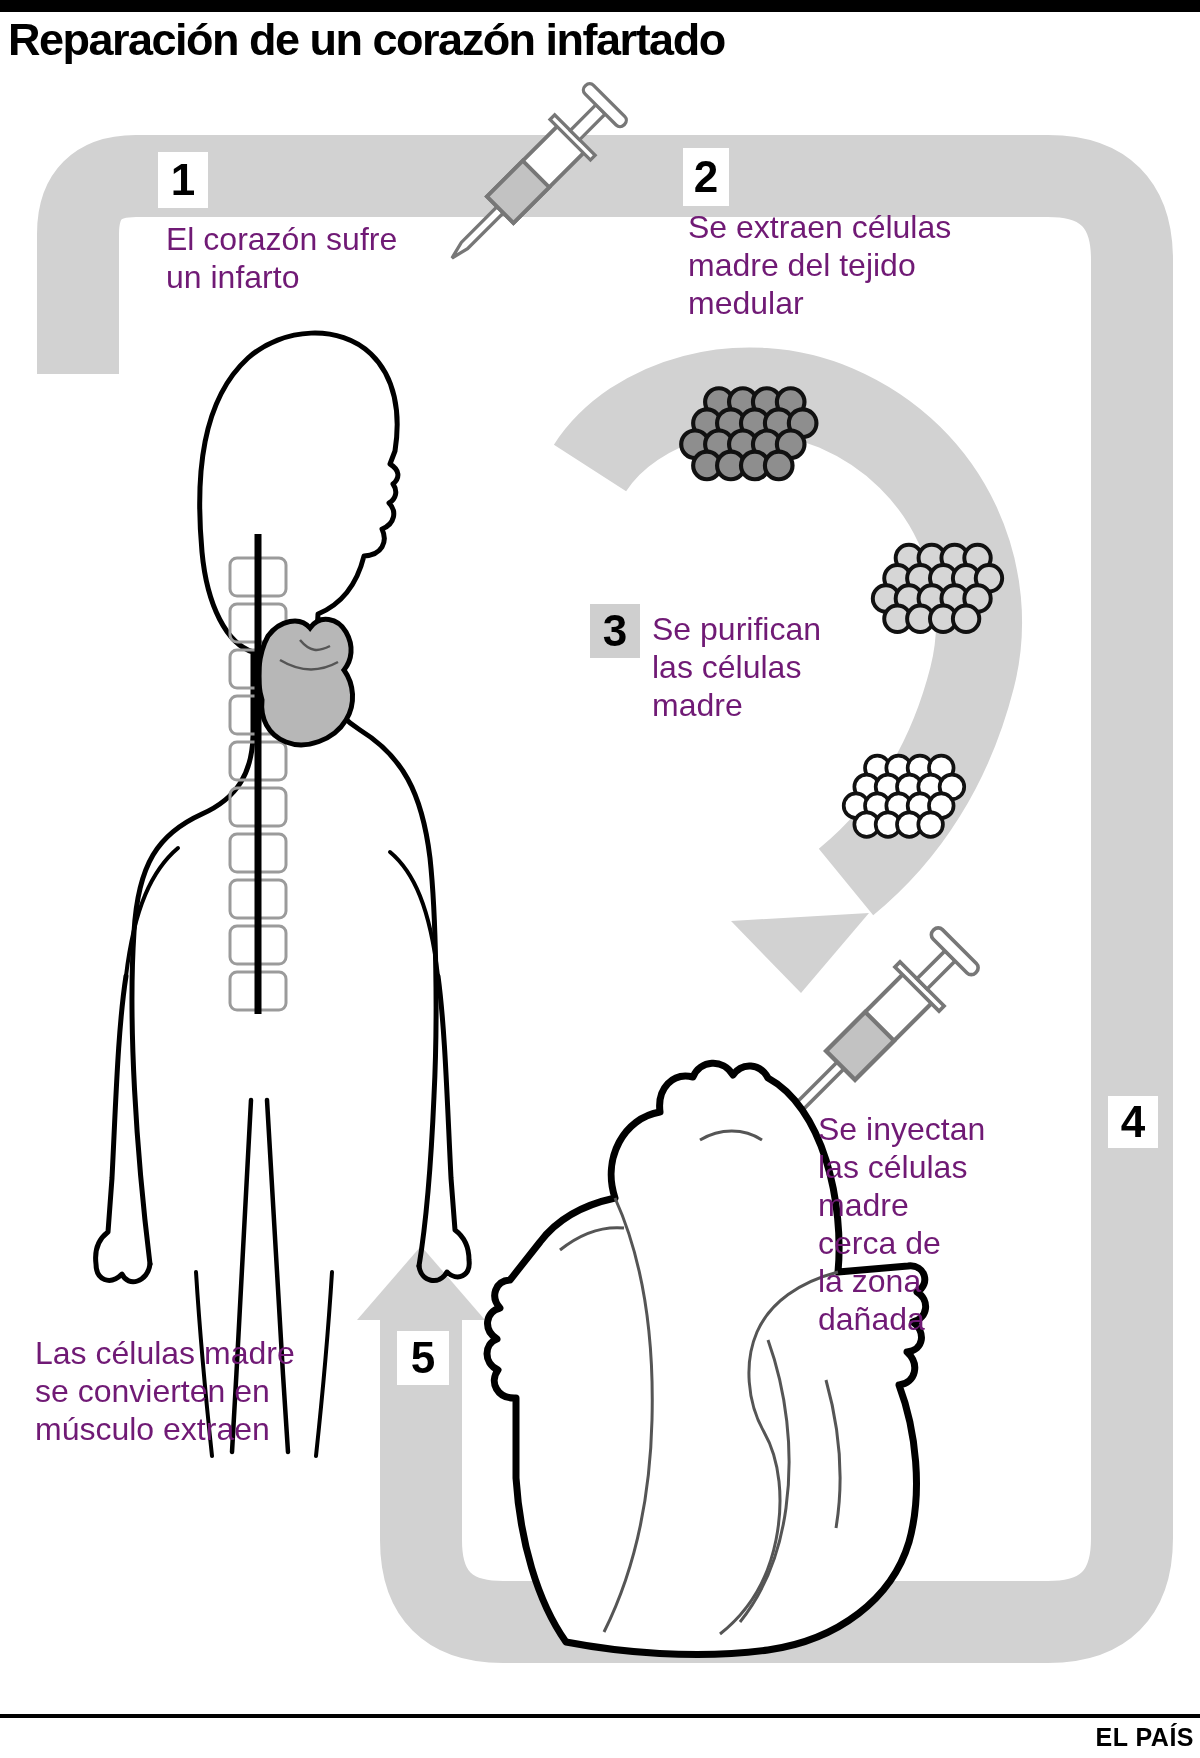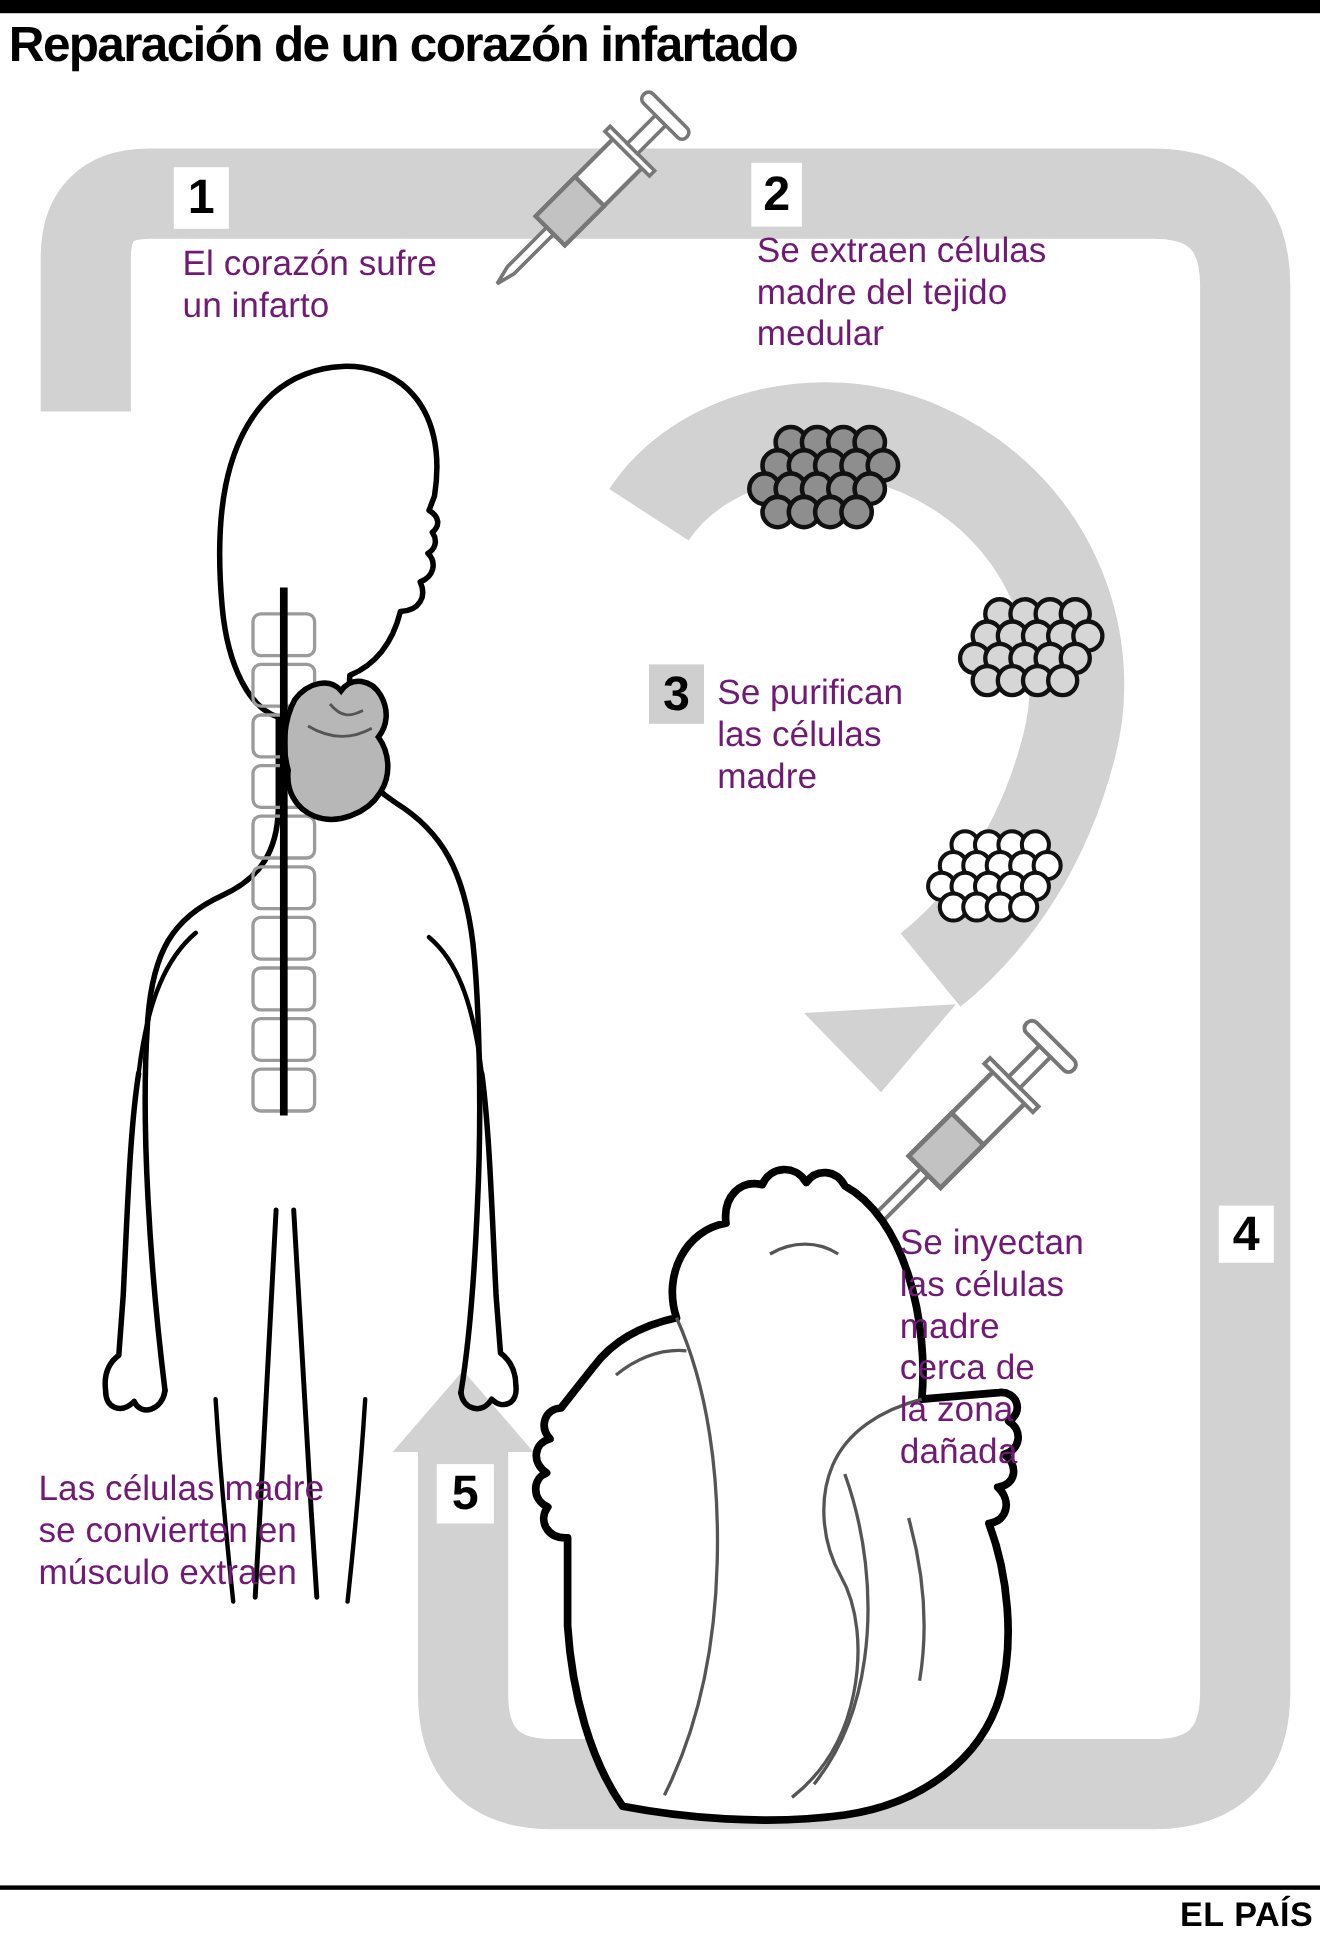--- a/index.html
+++ b/index.html
@@ -12,21 +12,21 @@
   .title{left:8px;top:14px;width:1100px;font-size:45px;font-weight:bold;letter-spacing:-1.5px;z-index:6}
   svg.canvas{position:absolute;left:0;top:0;z-index:1}
   .badge{
     background:#fff;font-weight:bold;font-size:44px;text-align:center;
     z-index:5;display:flex;align-items:center;justify-content:center;
   }
   .badge.gray{background:#cfcfcf}
   .step{font-size:32px;line-height:1.19;color:#701a75;white-space:pre-line;z-index:5}
   .right{text-align:left}
   .footer-line{left:0;top:1714px;width:1200px;height:4px;background:#000;z-index:6}
-  .brand{top:1723px;right:6px;font-size:31px;font-weight:bold;letter-spacing:0.5px;z-index:6}
+  .brand{top:1723px;right:6px;font-size:25px;font-weight:bold;letter-spacing:0.5px;z-index:6}
 </style>
 </head>
 <body>
 
 <svg class="canvas" width="1200" height="1758" viewBox="0 0 1200 1758">
 
   <defs>
 
     <g id="cells" stroke="#111" stroke-width="4.5">
       <circle cx="26" cy="0" r="15"></circle>

